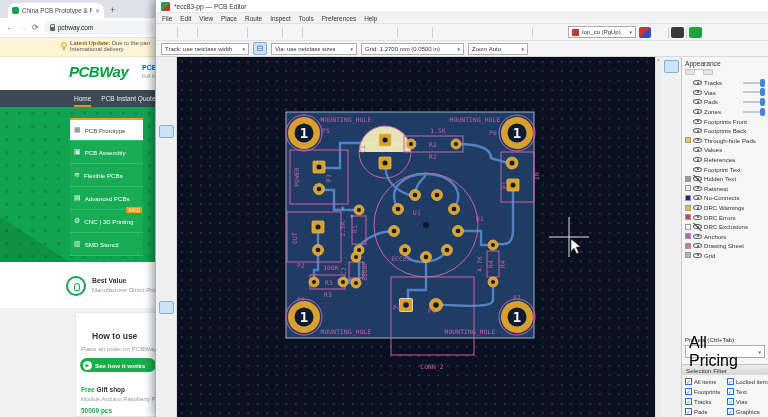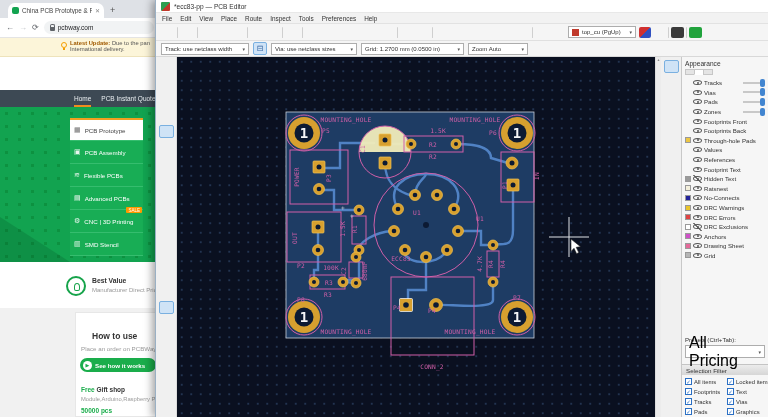--- a/index.html
+++ b/index.html
@@ -189,20 +189,25 @@
       <span class="navbtn">⟳</span>
       <div class="urlpill">
         <span class="lockicon"></span>
         <span class="urltext">pcbway.com</span>
       </div>
     </div>
     <div class="notice">
       <span class="bulb"></span>
       <div class="notice-l1"><b>Latest Update:</b><span> Due to the pan</span></div>
       <div class="notice-l2">International delivery.</div>
+    </div>
+    <div class="siteheader">
+      <span class="logo">PCBWay</span>
+      <span class="side-t">PCB</span>
+      <span class="side-s">Full fea</span>
     </div>
     <div class="sitenav">
 
     <span class="nav-item">Home</span>
         <span class="nav-item">PCB Instant Quote</span>
       </div>
     <div class="hero">
       <div class="heroshade"></div>
       <div class="sidemenu">
 

